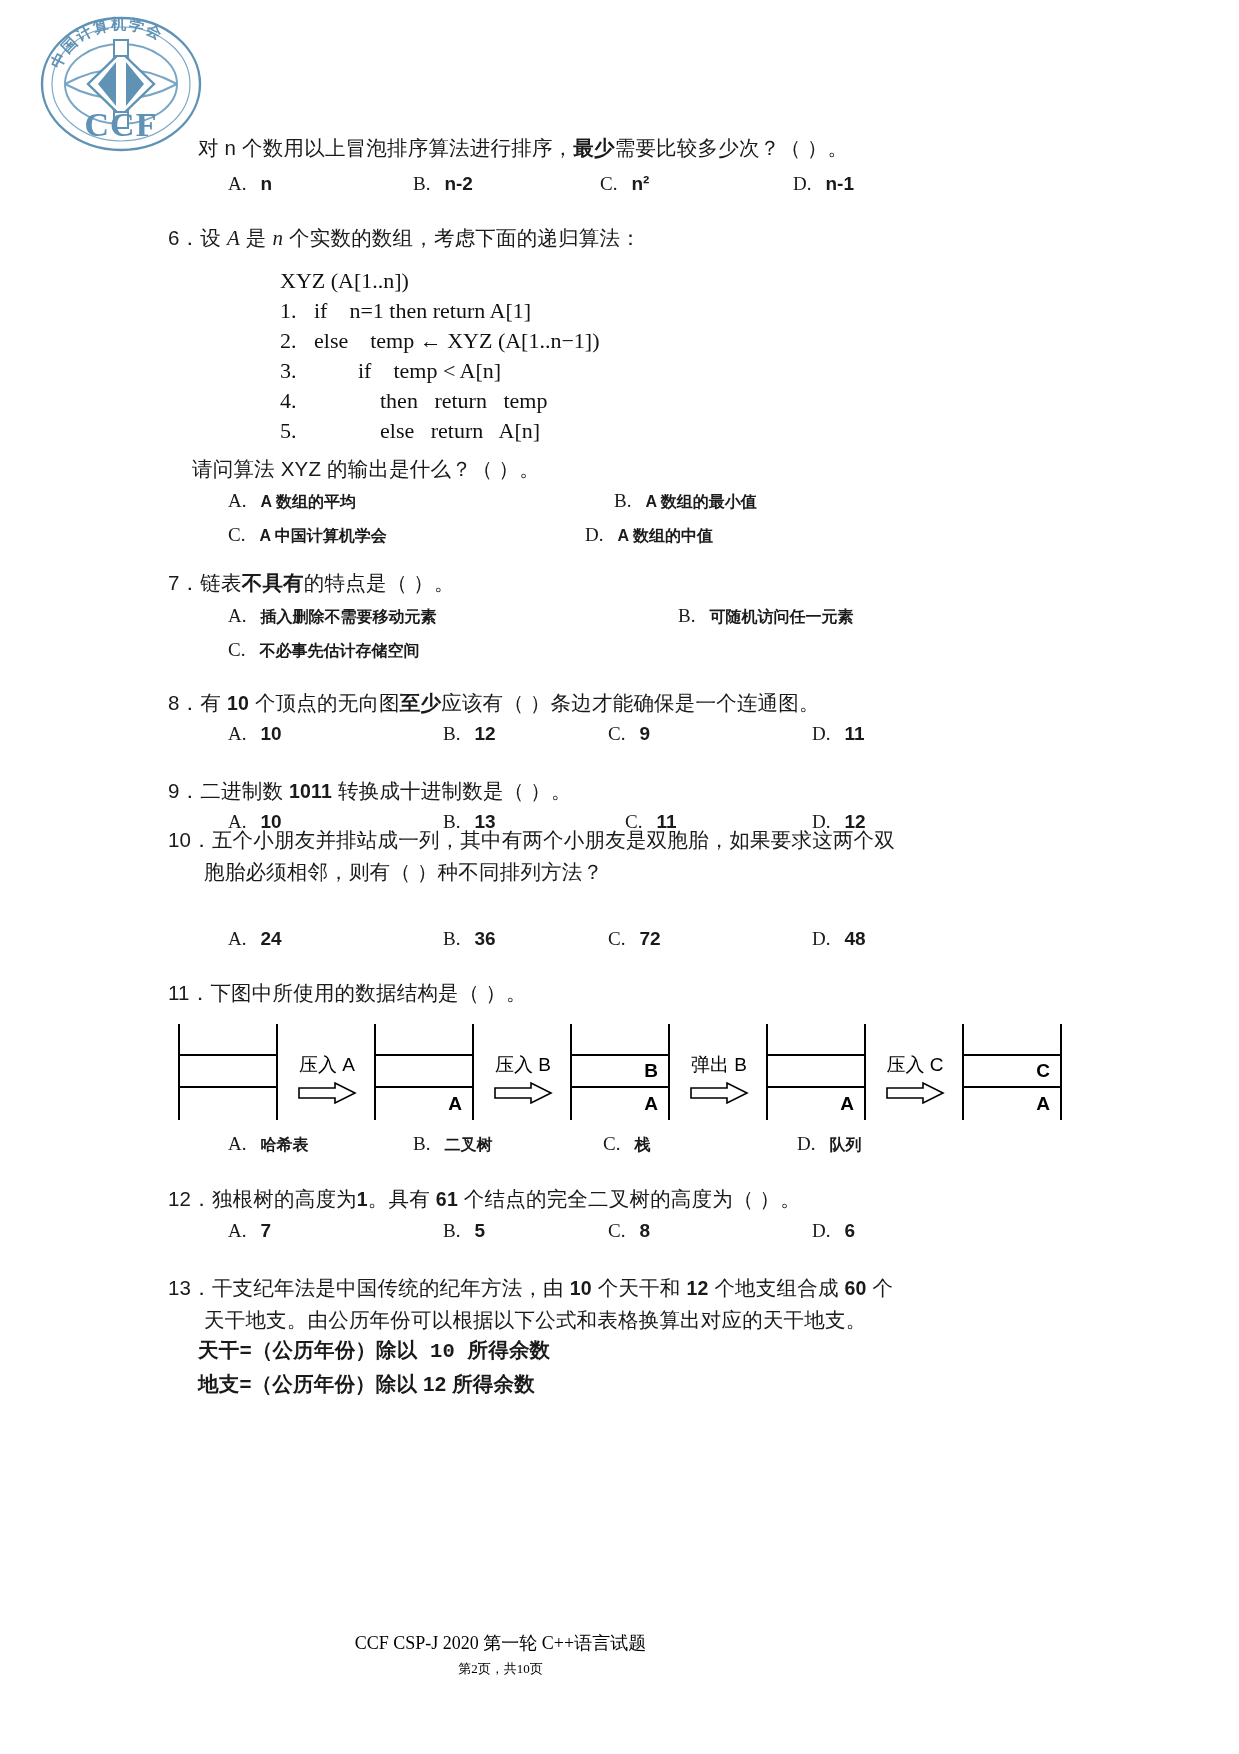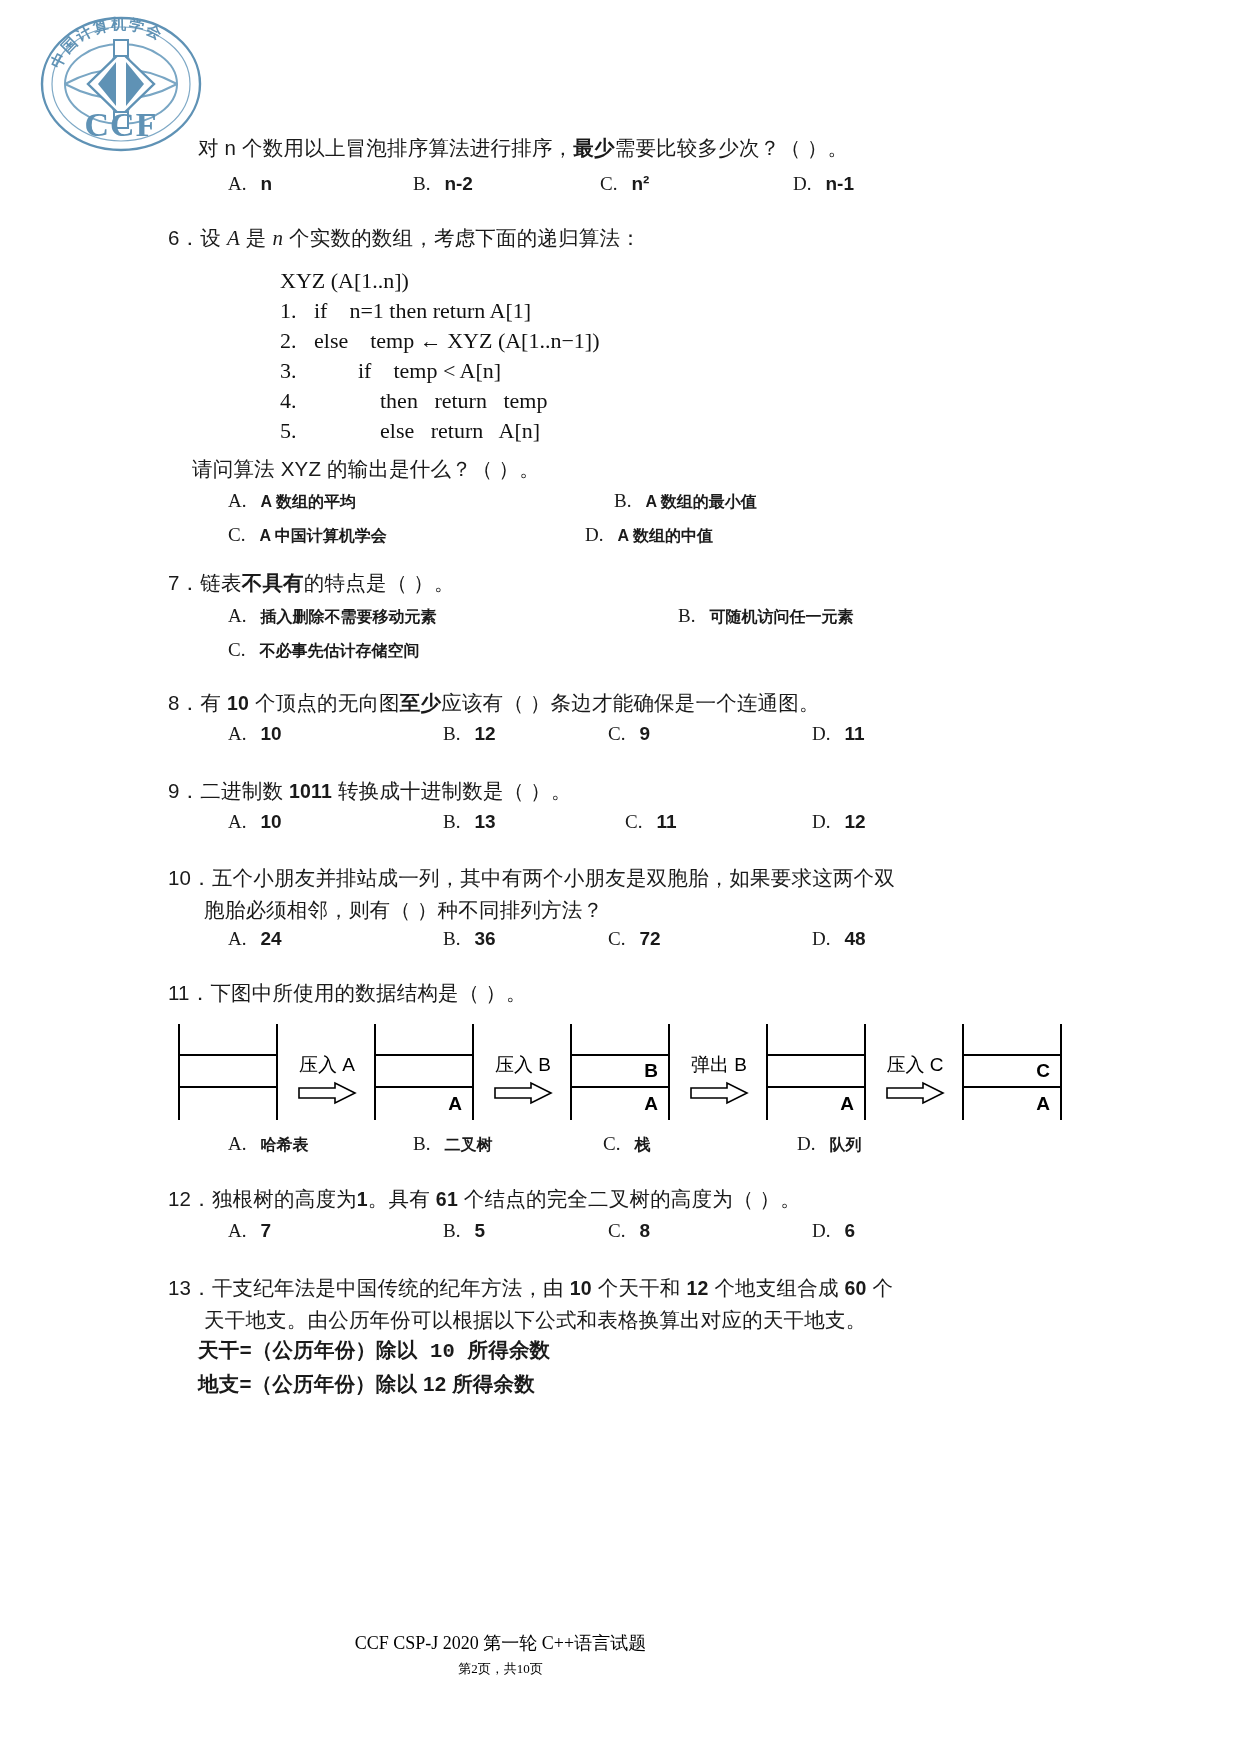--- a/index.html
+++ b/index.html
@@ -314,21 +314,21 @@
       </div>
       <div class="opt" style="left:625px;">
         <span class="lbl">C.</span><span class="val">11</span>
       </div>
       <div class="opt" style="left:812px;">
         <span class="lbl">D.</span><span class="val">12</span>
       </div>
     </div>
   </div>
 
-  <div class="qblock" style="left:168px; top:862px;">
+  <div class="qblock" style="left:168px; top:824px;">
     <div class="qtext">
       <span class="qnum">10．</span><span>五个小朋友并排站成一列，其中有两个小朋友是双胞胎，如果要求这两个双</span>
     </div>
     <div class="qtext" style="padding-left:36px;">
       <span>胞胎必须相邻，则有（    ）种不同排列方法？</span>
     </div>
   </div>
   <div class="opts" style="left:0; top:923px;">
     <div class="optrow">
       <div class="opt" style="left:228px;">

